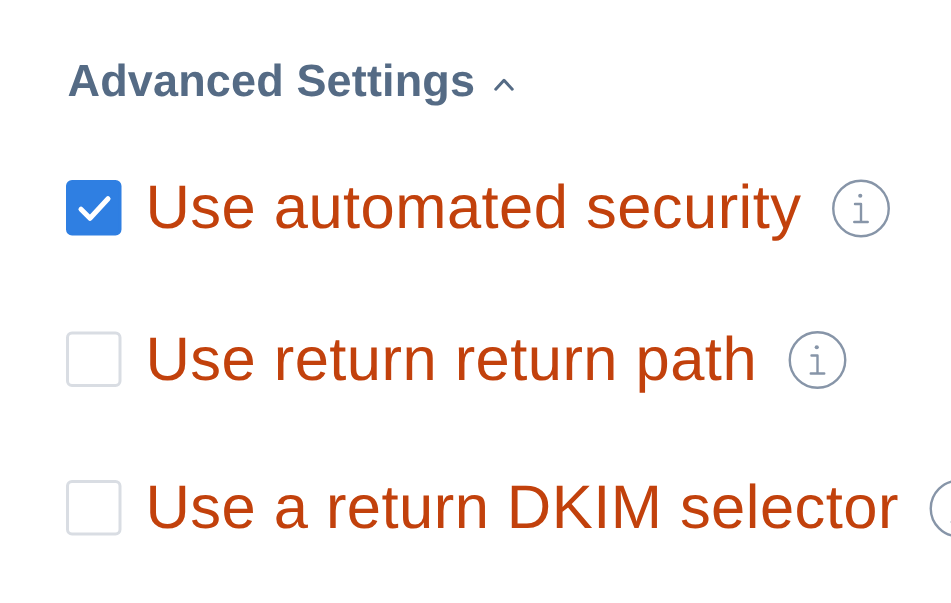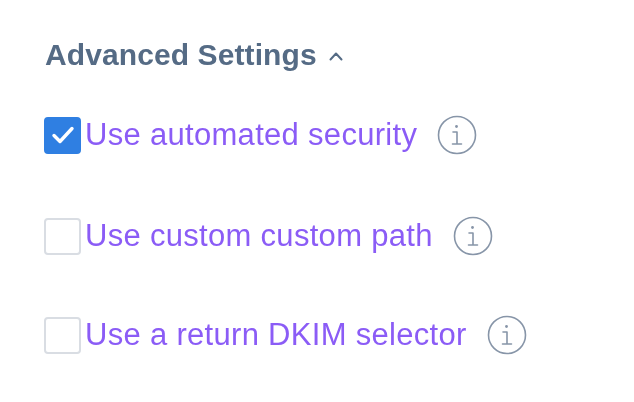--- a/index.html
+++ b/index.html
@@ -53,23 +53,23 @@
       display: flex;
       align-items: center;
       justify-content: center;
       flex-shrink: 0;
     }
     .checkbox.checked {
       background: #2f7fe2;
       border-color: #2f7fe2;
     }
     .label {
-      margin-left: 4px;
-      font-size: 31px;
-      color: #8b5cf6;
+      margin-left: 16px;
+      font-size: 41px;
+      color: #c2410c;
       letter-spacing: 0.3px;
       white-space: nowrap;
     }
     .info {
       margin-left: 20px;
       width: 40px;
       height: 40px;
       flex-shrink: 0;
       cursor: pointer;
     }
@@ -93,21 +93,21 @@
   <span class="label">Use automated security</span>
   <svg class="info" viewBox="0 0 40 40">
     <circle cx="20" cy="20" r="18.5" fill="none" stroke="#8795a8" stroke-width="1.6"></circle>
     <circle cx="19.5" cy="11.5" r="1.4" fill="#8795a8"></circle>
     <path d="M16 17 L20 17 L20 29 M15.5 29 L24.5 29" fill="none" stroke="#8795a8" stroke-width="1.6" stroke-linecap="round" stroke-linejoin="round"></path>
   </svg>
 </div>
 
 <div class="option" style="top:216px;">
   <span class="checkbox"></span>
-  <span class="label">Use custom custom path</span>
+  <span class="label">Use return return path</span>
   <svg class="info" viewBox="0 0 40 40">
     <circle cx="20" cy="20" r="18.5" fill="none" stroke="#8795a8" stroke-width="1.6"></circle>
     <circle cx="19.5" cy="11.5" r="1.4" fill="#8795a8"></circle>
     <path d="M16 17 L20 17 L20 29 M15.5 29 L24.5 29" fill="none" stroke="#8795a8" stroke-width="1.6" stroke-linecap="round" stroke-linejoin="round"></path>
   </svg>
 </div>
 
 <div class="option" style="top:315px;">
   <span class="checkbox"></span>
   <span class="label">Use a return DKIM selector</span>

